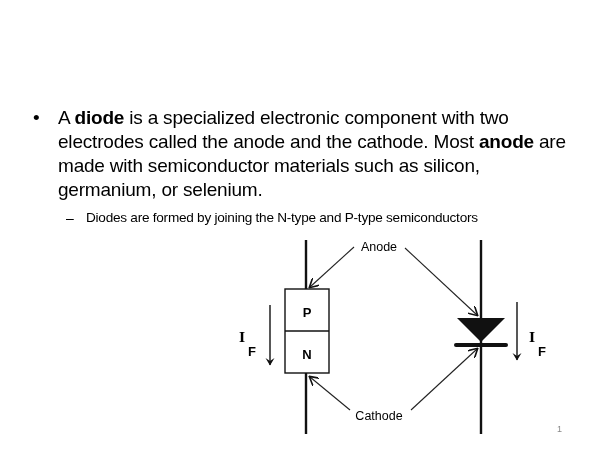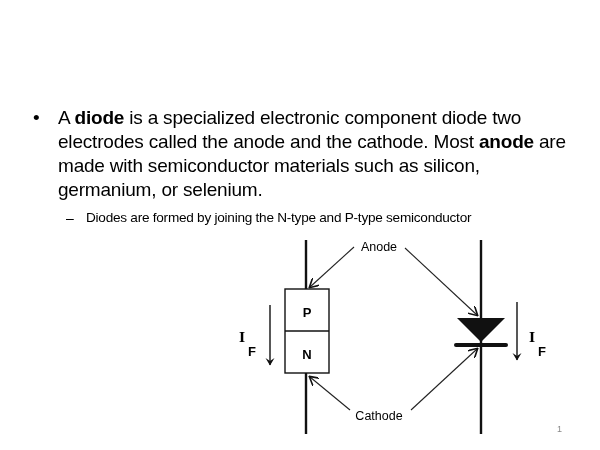--- a/index.html
+++ b/index.html
@@ -28,25 +28,25 @@
     position: absolute; left: 557px; top: 424px; font-size: 9px; color: #888;
   }
 </style>
 </head>
 <body>
 
 <div class="slide">
 
   <span class="bullet-dot">•</span>
   <div class="bullet-main">
-    <span>A </span><b>diode</b><span> is a specialized electronic component diode two electrodes called the anode and the cathode. Most </span><b>anode</b><span> are made with semiconductor materials such as silicon, germanium, or selenium.</span>
+    <span>A </span><b>diode</b><span> is a specialized electronic component with two electrodes called the anode and the cathode. Most </span><b>anode</b><span> are made with semiconductor materials such as silicon, germanium, or selenium.</span>
   </div>
 
   <span class="sub-dash">–</span>
-  <span class="sub-text">Diodes are formed by joining the N-type and P-type semiconductor</span>
+  <span class="sub-text">Diodes are formed by joining the N-type and P-type semiconductors</span>
 
   <svg class="diagram" width="600" height="450" viewBox="0 0 600 450" xmlns="http://www.w3.org/2000/svg">
     <defs>
       <marker id="arrowhead" markerWidth="10" markerHeight="10" refX="8" refY="5" orient="auto" markerUnits="userSpaceOnUse">
         <path d="M0,0 L9,5 L0,10" fill="none" stroke="#111" stroke-width="1.6"></path>
       </marker>
       <marker id="downhead" markerWidth="10" markerHeight="10" refX="5" refY="9" orient="0" markerUnits="userSpaceOnUse">
         <path d="M0.5,2 L5,9.5 L9.5,2 L5,5 Z" fill="#111"></path>
       </marker>
     </defs>

